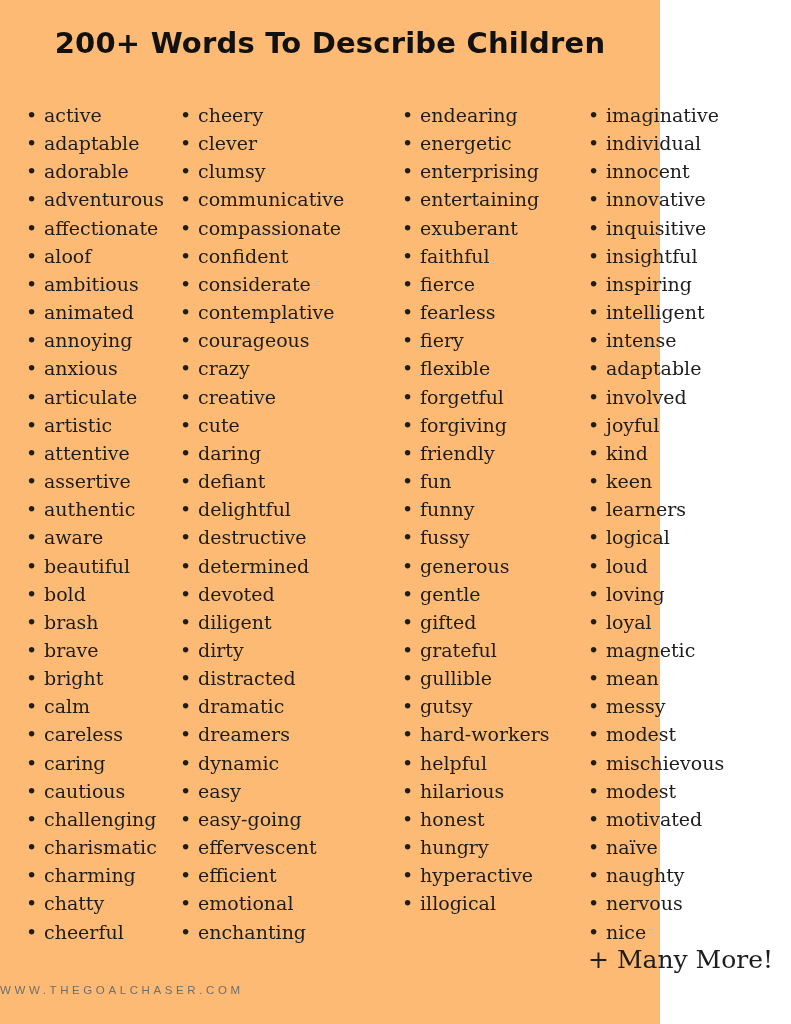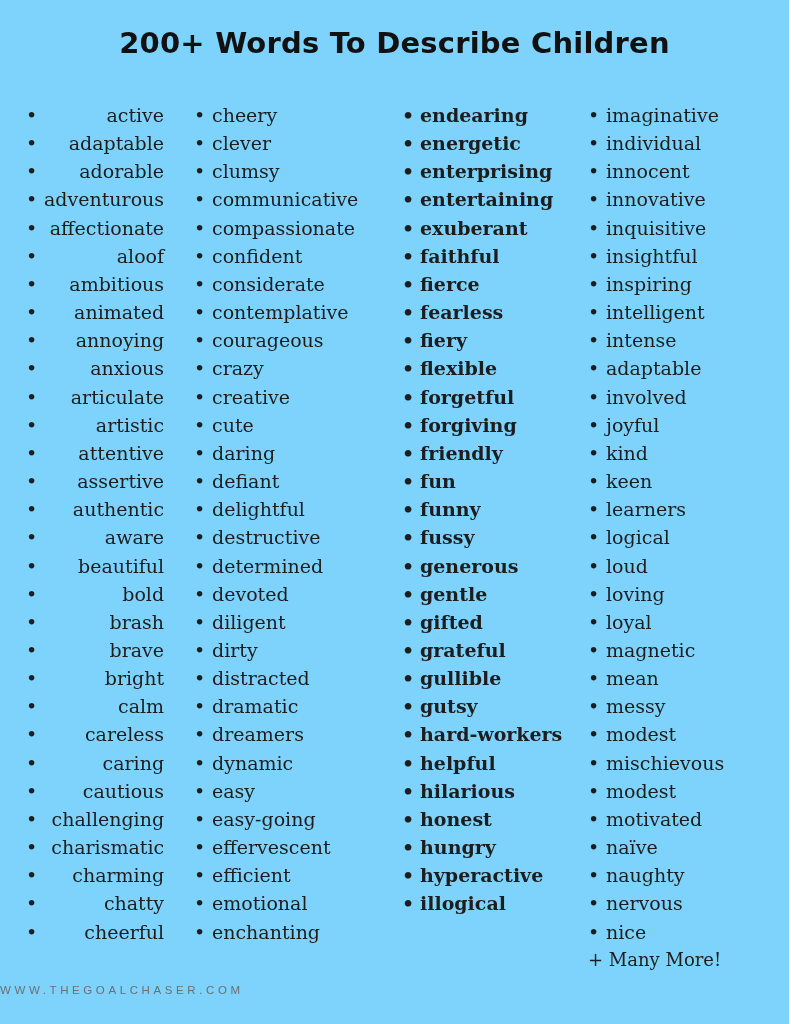--- a/index.html
+++ b/index.html
@@ -6,23 +6,23 @@
   html, body { margin: 0; padding: 0; }
   body {
     width: 791px;
     height: 1024px;
     background: #ffffff;
     font-family: "DejaVu Serif", serif;
     overflow: hidden;
   }
   .page {
     position: relative;
-    width: 789px;
+    width: 660px;
     height: 1024px;
-    background: #7dd3fc;
+    background: #fdba74;
   }
   .title {
     margin: 0;
     padding-top: 26px;
     text-align: center;
     font-family: "DejaVu Sans", "Liberation Sans", sans-serif;
     font-weight: 700;
     font-size: 29px;
     letter-spacing: 0.2px;
     color: #111111;
@@ -42,31 +42,31 @@
     color: #1d1d1d;
     white-space: nowrap;
   }
   .col li::before {
     content: "\2022";
     position: absolute;
     left: 0;
     top: 0;
     color: #1d1d1d;
   }
-  .col-1 { left: 26px; text-align: right; }
-  .col-2 { left: 194px; }
-  .col-3 { left: 402px; font-weight: bold; }
+  .col-1 { left: 26px; }
+  .col-2 { left: 180px; }
+  .col-3 { left: 402px; }
   .col-4-wrap {
     position: absolute;
     top: 101px;
     left: 588px;
   }
   .col-4-wrap ul.col { position: static; }
   .many-more {
-    font-size: 18px;
+    font-size: 25px;
     line-height: 28.15px;
     color: #1d1d1d;
     white-space: nowrap;
   }
   .footer {
     position: absolute;
     left: 0;
     right: 0;
     top: 984px;
     text-align: left;

